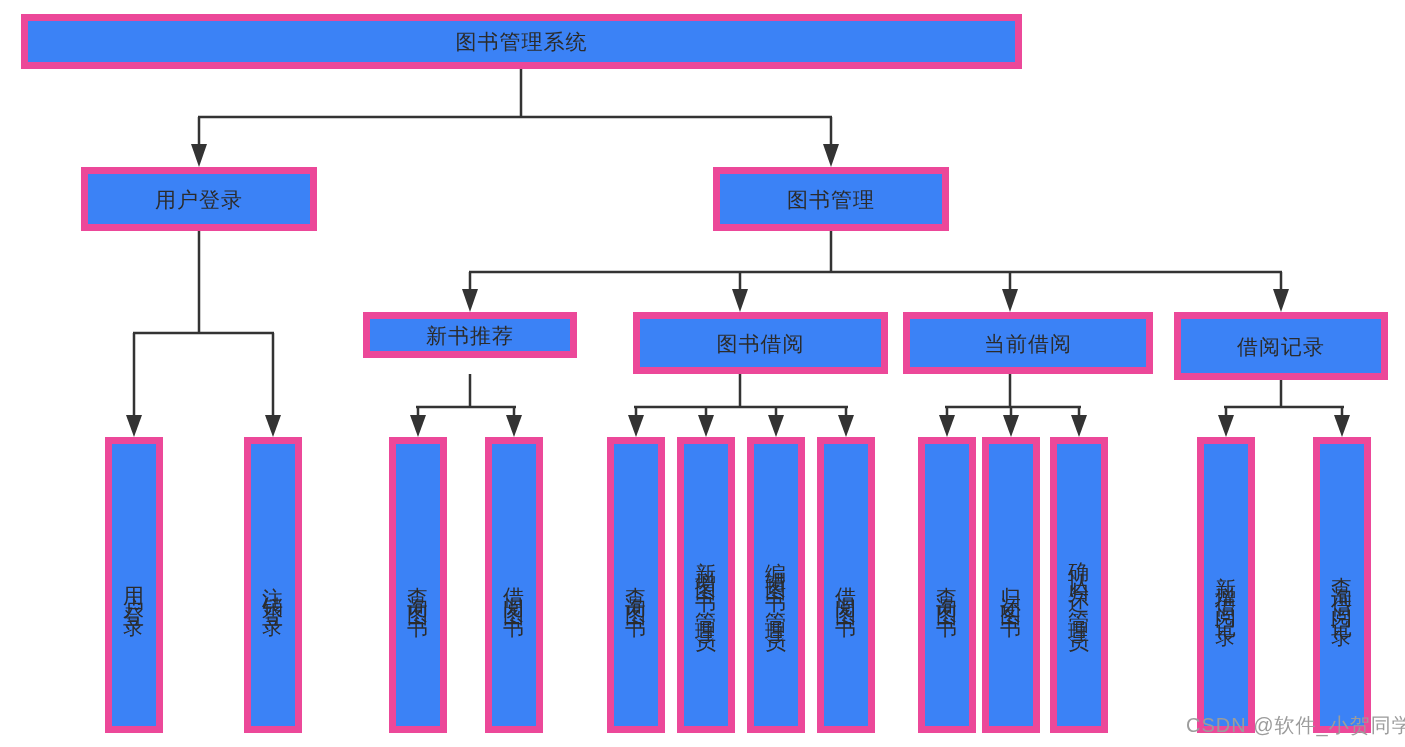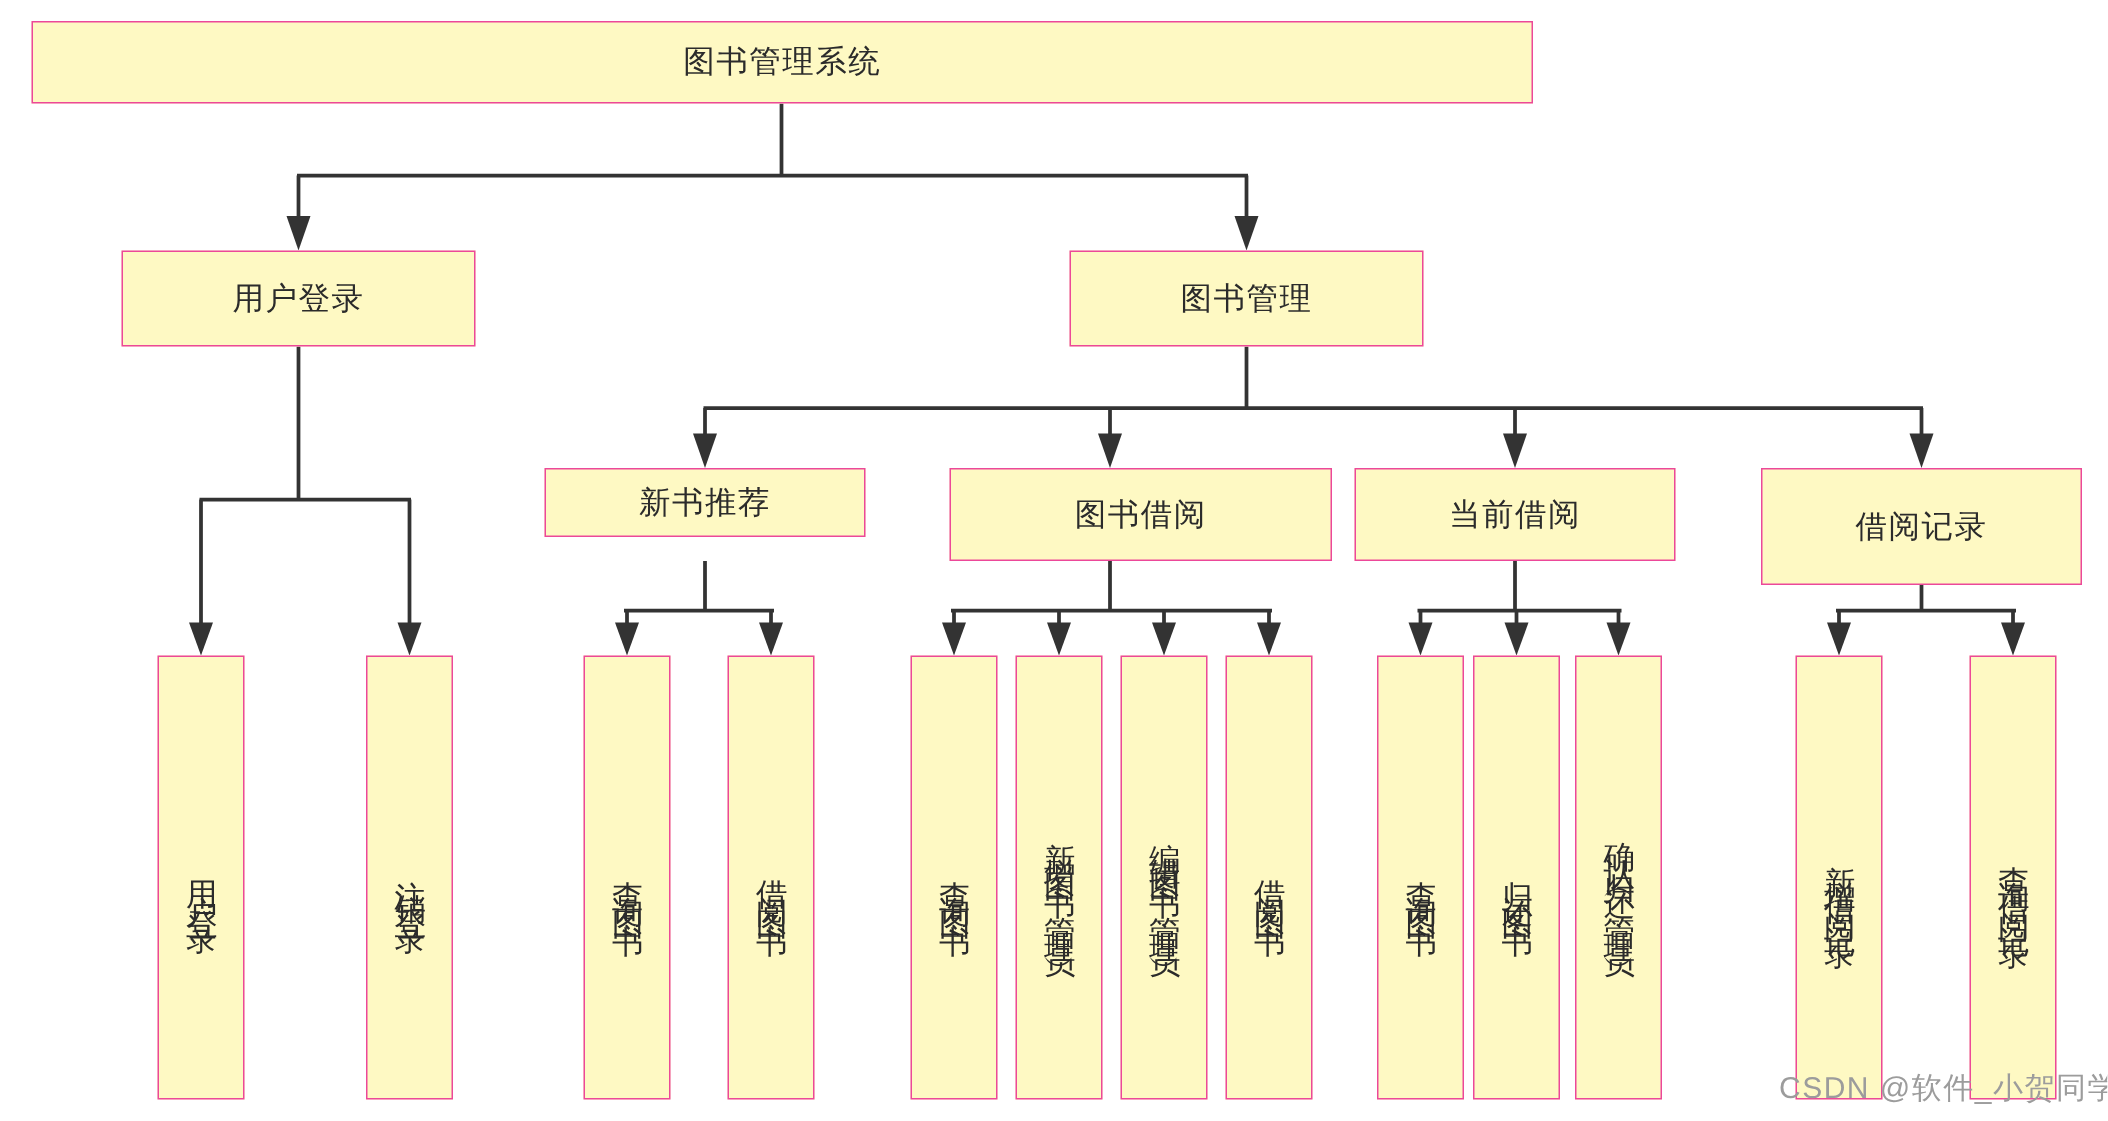--- a/index.html
+++ b/index.html
@@ -17,22 +17,22 @@
   .wires {
     position: absolute;
     left: 0;
     top: 0;
     width: 1405px;
     height: 747px;
   }
 
   .node {
     position: absolute;
-    background: #fef9c3;
-    border: 1px solid #ec4899;
+    background: #3b82f6;
+    border: 7px solid #ec4899;
     display: flex;
     align-items: center;
     justify-content: center;
     color: #2b2b2b;
     font-size: 21px;
     letter-spacing: 1px;
     text-align: center;
     line-height: 1;
   }
 
@@ -105,24 +105,24 @@
   <div class="node" style="left:713px; top:167px; width:236px; height:64px;">
     <span>图书管理</span>
   </div>
 
   <div class="node" style="left:363px; top:312px; width:214px; height:46px;">
     <span>新书推荐</span>
   </div>
   <div class="node" style="left:633px; top:312px; width:255px; height:62px;">
     <span>图书借阅</span>
   </div>
-  <div class="node" style="left:903px; top:312px; width:214px; height:62px;">
+  <div class="node" style="left:903px; top:312px; width:250px; height:62px;">
     <span>当前借阅</span>
   </div>
-  <div class="node" style="left:1174px; top:312px; width:214px; height:78px;">
+  <div class="node" style="left:1174px; top:312px; width:214px; height:68px;">
     <span>借阅记录</span>
   </div>
 
   <div class="node leaf" style="left:105px; top:437px; width:58px; height:296px;">
     <span class="vtext">用户登录</span>
   </div>
   <div class="node leaf" style="left:244px; top:437px; width:58px; height:296px;">
     <span class="vtext">注销登录</span>
   </div>
 

